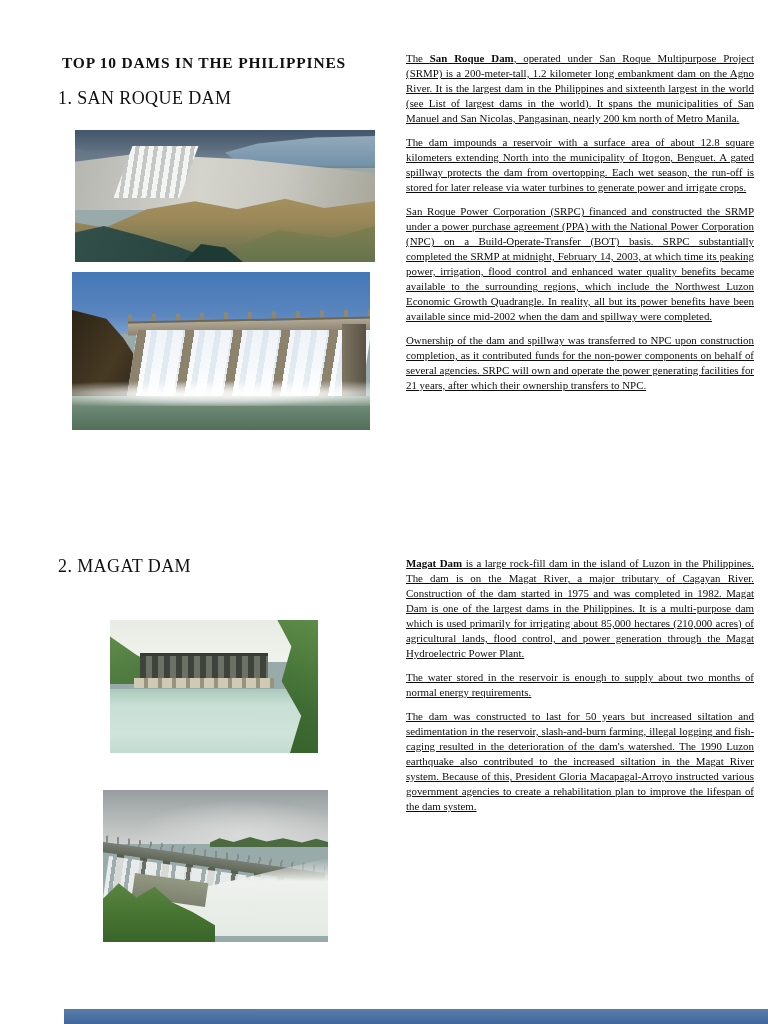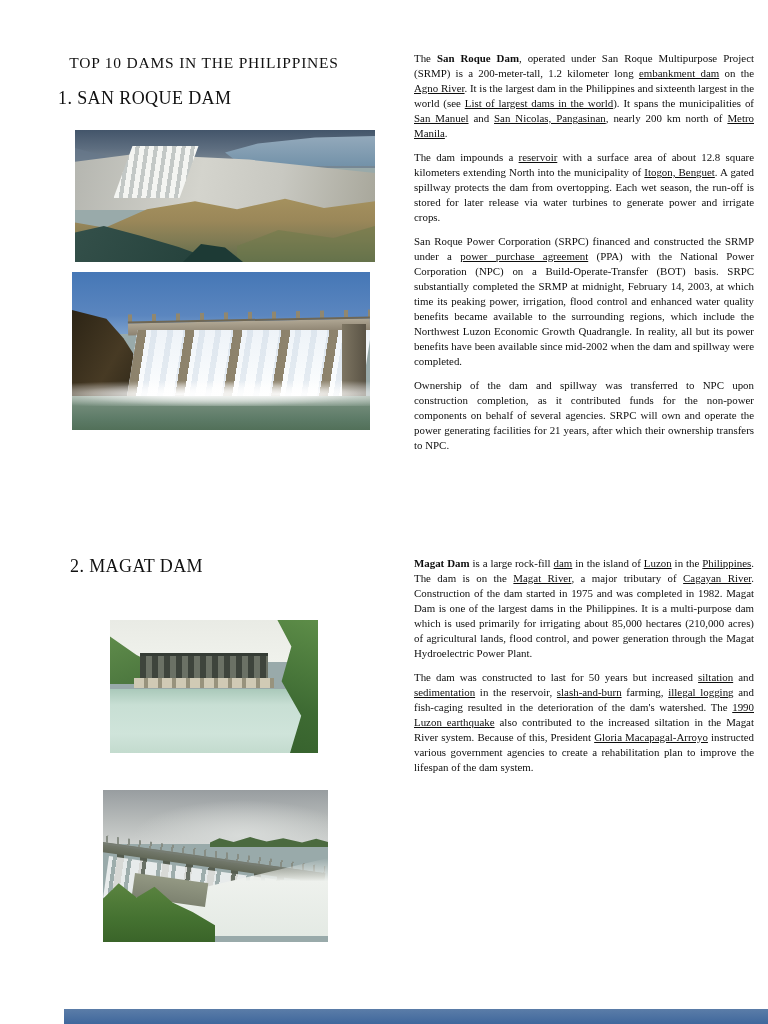--- a/index.html
+++ b/index.html
@@ -1,29 +1,29 @@
 <!DOCTYPE html>
 <html><head>
 <meta charset="utf-8">
 <style>
   html,body{margin:0;padding:0;background:#ffffff;}
   .page{position:relative;width:768px;height:1024px;background:#ffffff;overflow:hidden;
         font-family:"Liberation Serif","DejaVu Serif",serif;color:#111;}
 
   .doc-title{position:absolute;left:62px;top:54px;width:284px;text-align:center;
-             font-size:15.5px;letter-spacing:0.8px;font-weight:400;white-space:nowrap;}
+             font-size:15.5px;letter-spacing:0.8px;font-weight:700;white-space:nowrap;}
   .sec-head{position:absolute;font-size:18px;letter-spacing:0.4px;font-weight:400;white-space:nowrap;}
   .sec1-head{left:58px;top:88px;}
-  .sec2-head{left:58px;top:556px;margin-left:12px;}
+  .sec2-head{left:58px;top:556px;}
 
   .textcol{position:absolute;width:356px;font-size:10.9px;line-height:15px;
            text-align:justify;color:#0d0d0d;}
   .textcol1{left:398px;top:51px;}
   .textcol2{left:398px;top:556px;}
-  .para{margin:0 0 9px 16px;}
+  .para{margin:0 0 9px 8px;text-decoration:underline;}
   .b{font-weight:700;}
   .u{text-decoration:underline;}
 
   .photo{position:absolute;overflow:hidden;background:#9aa;}
   .layer{position:absolute;}
 
   
   .photo1{left:75px;top:130px;width:300px;height:132px;}
   .p1-mtn{inset:0 0 auto 0;height:34px;background:linear-gradient(180deg,#43556a 0%,#5e6e80 55%,#7d8a95 100%);}
   .p1-mtn2{top:18px;left:0;width:100%;height:20px;background:#66788a;
@@ -164,18 +164,19 @@
     <div class="layer p4-chute"></div>
     <div class="layer p4-deck"></div>
     <div class="layer p4-rail"></div>
     <div class="layer p4-foam"></div>
     <div class="layer p4-wall"></div>
     <div class="layer p4-grass"></div>
   </div>
 
   <div class="textcol textcol2">
       <p class="para"><span class="b">Magat Dam</span><span> is a large rock-fill </span><span class="u">dam</span><span> in the island of </span><span class="u">Luzon</span><span> in the </span><span class="u">Philippines</span><span>. The dam is on the </span><span class="u">Magat River</span><span>, a major tributary of </span><span class="u">Cagayan River</span><span>. Construction of the dam started in 1975 and was completed in 1982. Magat Dam is one of the largest dams in the Philippines. It is a multi-purpose dam which is used primarily for irrigating about 85,000 hectares (210,000 acres) of agricultural lands, flood control, and power generation through the Magat Hydroelectric Power Plant.</span></p>
+      <p class="para"><span>The water stored in the reservoir is enough to supply about two months of normal energy requirements.</span></p>
       <p class="para"><span>The dam was constructed to last for 50 years but increased </span><span class="u">siltation</span><span> and </span><span class="u">sedimentation</span><span> in the reservoir, </span><span class="u">slash-and-burn</span><span> farming, </span><span class="u">illegal logging</span><span> and fish-caging resulted in the deterioration of the dam's watershed. The </span><span class="u">1990 Luzon earthquake</span><span> also contributed to the increased siltation in the Magat River system. Because of this, President </span><span class="u">Gloria Macapagal-Arroyo</span><span> instructed various government agencies to create a rehabilitation plan to improve the lifespan of the dam system.</span></p>
     </div>
 
   <div class="next-page"></div>
 
 </div>
 
 </body></html>

